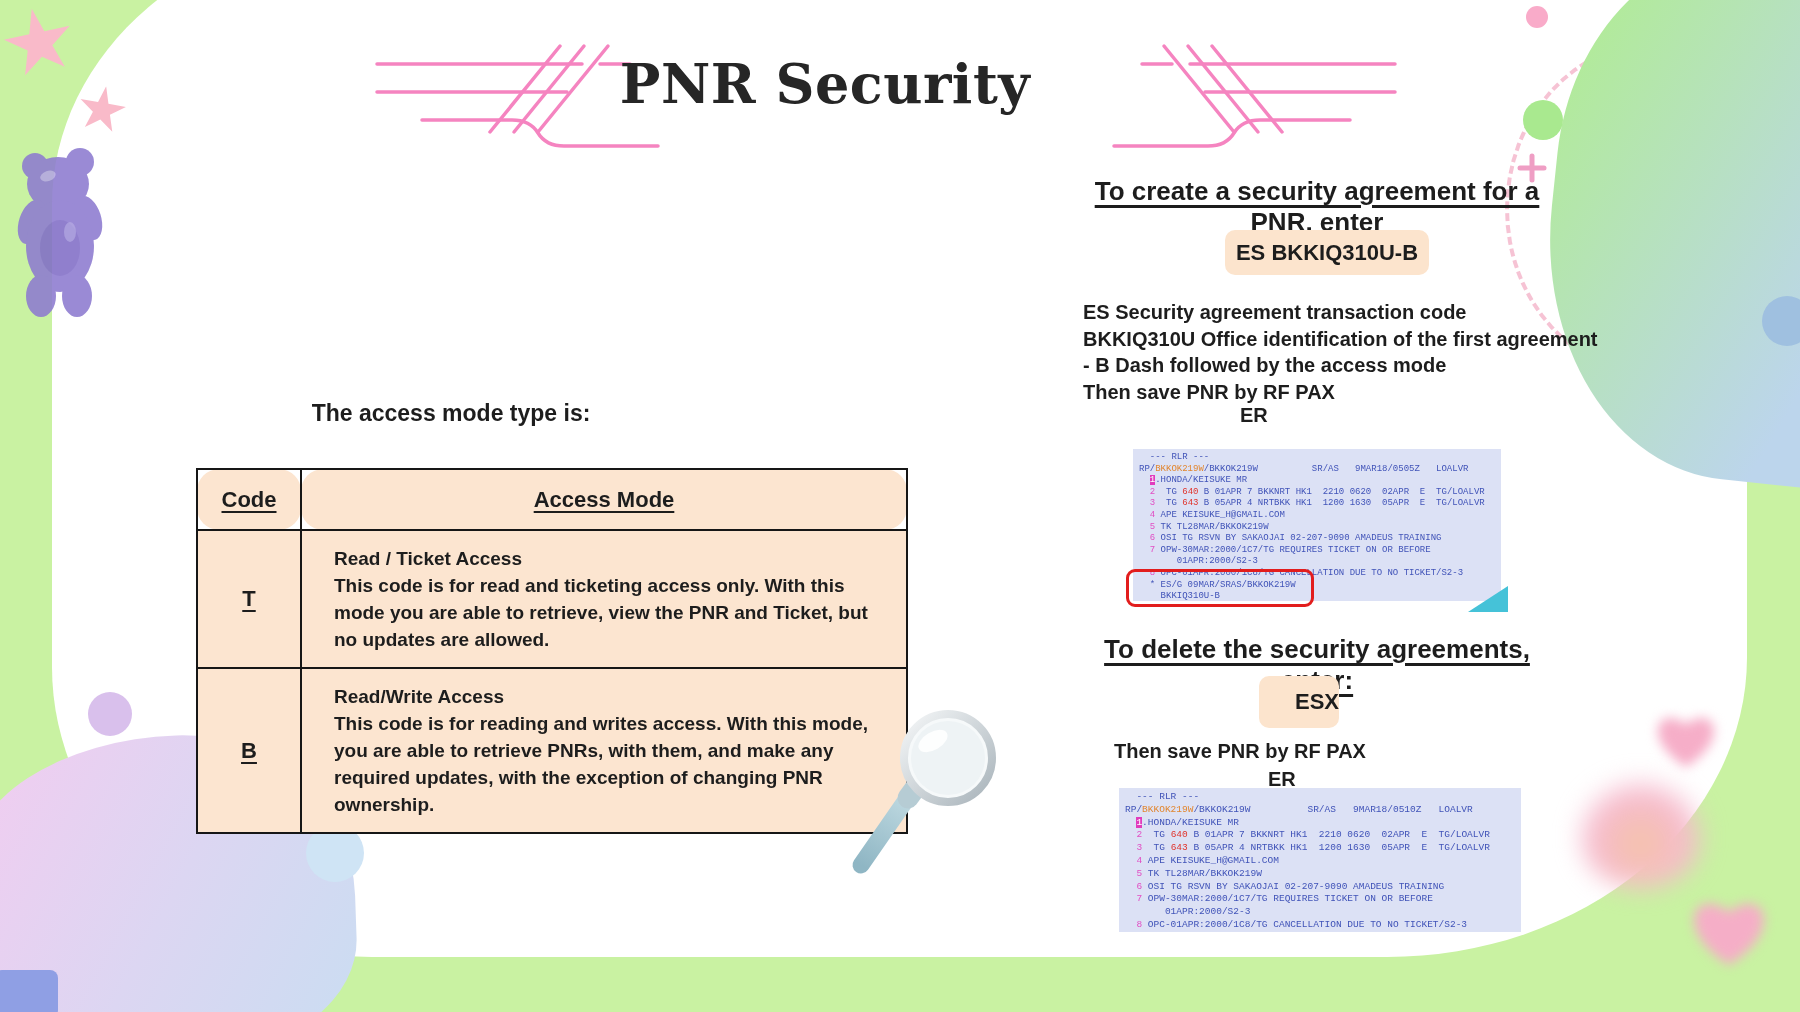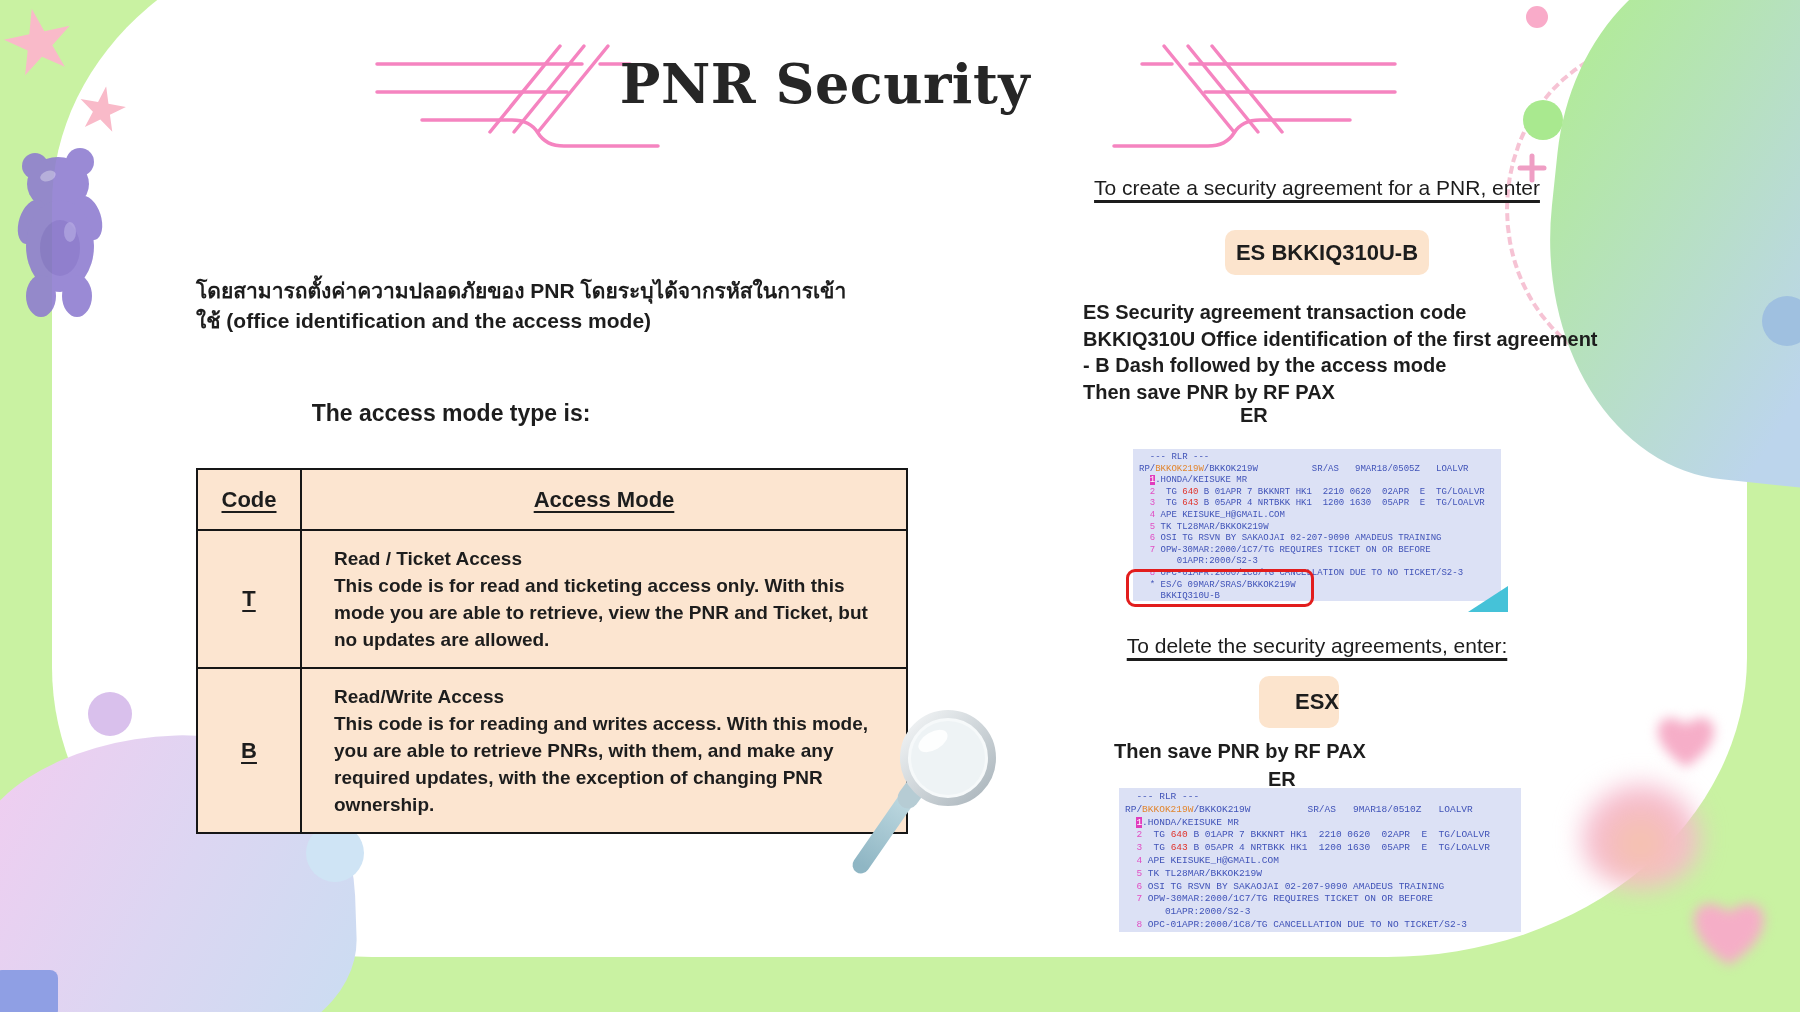--- a/index.html
+++ b/index.html
@@ -33,27 +33,27 @@
     font-family:"DejaVu Serif",serif;font-weight:800;font-size:54px;color:#262626;letter-spacing:.5px;}
   .deco{stroke:#f584c0;stroke-width:3.5;fill:none;stroke-linecap:round;}
 
   
   .thai{left:196px;width:672px;font-size:21px;font-weight:600;line-height:30px;}
   .mode-heading{left:196px;top:400px;width:510px;text-align:center;font-size:23px;font-weight:700;}
   .pnr-table{left:196px;top:468px;width:712px;border-collapse:collapse;position:absolute;}
   .pnr-table td{border:2.5px solid #161616;background:#fce5d0;vertical-align:middle;}
   .col-code{width:100px;text-align:center;font-size:22px;font-weight:700;}
   .code-u{text-decoration:underline;text-underline-offset:4px;text-decoration-thickness:2px;}
-  .th-cell{height:57px;text-align:center;font-size:22px;font-weight:700;}
+  .th-cell{height:57px;text-align:center;font-size:22px;font-weight:700;border-radius:22px;}
   .mode-cell{padding:14px 32px;font-size:19px;font-weight:600;line-height:27px;}
   .row-t{height:135px;} .row-b{height:147px;}
   .cell-title{display:block;}
 
   
-  .r-heading{left:1082px;width:470px;text-align:center;font-size:21px;font-weight:400;
+  .r-heading{left:1082px;width:470px;text-align:center;font-size:26px;font-weight:700;
     text-decoration:underline;text-underline-offset:5px;text-decoration-thickness:2.5px;}
   .cmd-box{background:#fce4cd;border-radius:10px;display:flex;align-items:center;justify-content:center;
     font-size:22px;font-weight:700;}
   .explain{left:1083px;top:299px;font-size:20px;font-weight:600;line-height:26.5px;}
   .save-er{font-size:20px;font-weight:600;}
 
   
   .terminal{background:#dce1f5;color:#4053b8;white-space:pre;
     font-family:"Liberation Mono","DejaVu Sans Mono",monospace;padding:3px 6px;box-sizing:border-box;}
   #terminal1{left:1133px;top:449px;width:368px;height:152px;font-size:9px;line-height:11.6px;}
@@ -128,21 +128,20 @@
     <path class="deco" d="M5 30 H210"></path>
       <path class="deco" d="M228 30 H258"></path>
     <path class="deco" d="M5 58 H195"></path>
     <path class="deco" d="M118 98 L188 12"></path>
       <path class="deco" d="M142 98 L212 12"></path>
       <path class="deco" d="M166 98 L236 12"></path>
     <path class="deco" d="M50 86 H140 Q158 86 166 99 Q174 112 192 112 H286"></path>
   </svg>
   <div class="abs title">PNR Security</div>
 
-  <div class="abs thai" style="top:276px;">โดยสามารถตั้งค่าความปลอดภัยของ PNR โดยระบุได้จากรหัสในการเข้าใช้ (office identification and the access mode)</div>
   <div class="abs mode-heading">The access mode type is:</div>
 
   <table class="pnr-table">
     <tbody>
         <tr>
       <td class="th-cell col-code"><span class="code-u">Code</span></td>
       <td class="th-cell"><span class="code-u">Access Mode</span></td>
     </tr>
     <tr class="row-t">
       <td class="col-code"><span class="code-u">T</span></td>

